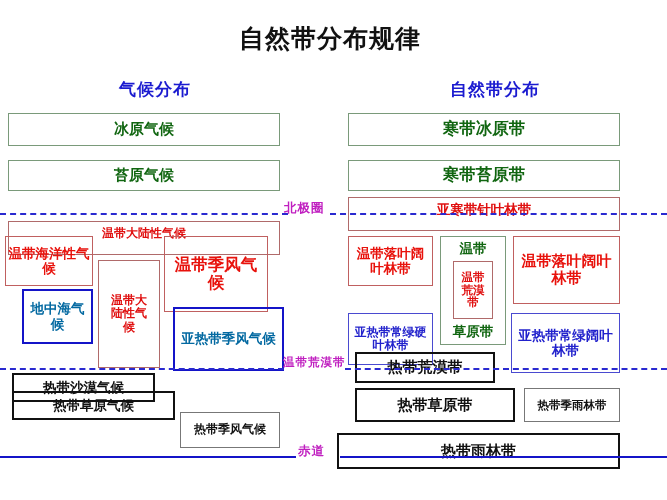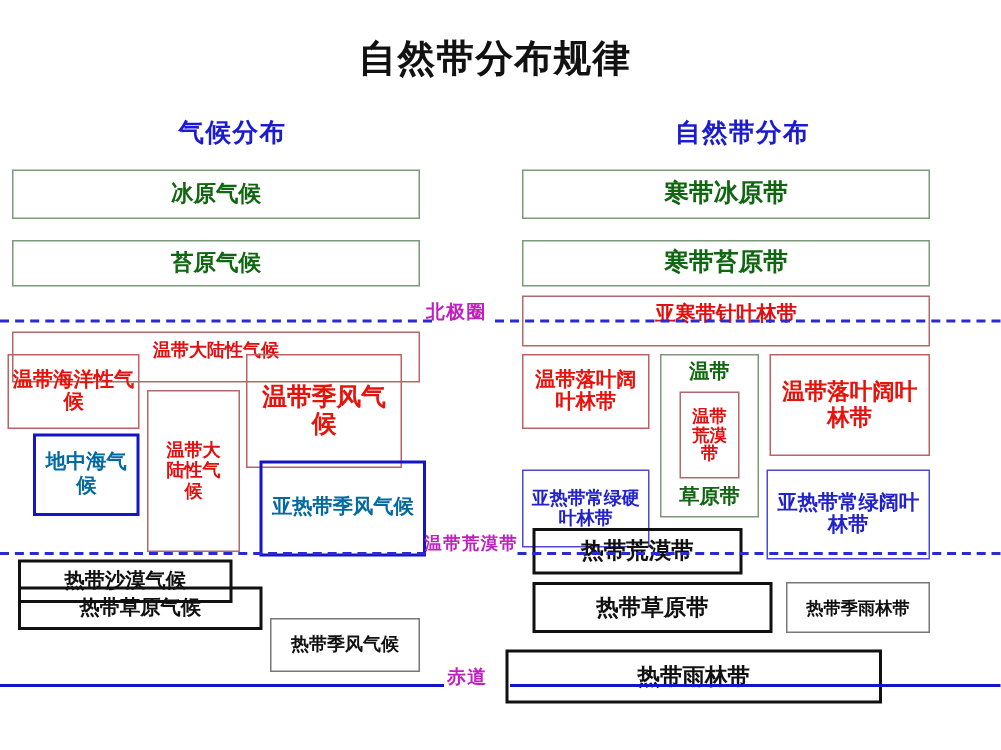--- a/index.html
+++ b/index.html
@@ -104,21 +104,21 @@
   <div class="abs ctr box b-redstrong fs14 bold" style="left:513px;top:236px;width:107px;height:68px;padding:0 4px;">温带落叶阔叶林带</div>
 
   <div class="abs ctr box b-blue1 fs13 bold" style="left:511px;top:313px;width:109px;height:60px;padding:0 4px;">亚热带常绿阔叶林带</div>
 
   <div class="abs ctr box b-black fs14 bold" style="left:355px;top:352px;width:140px;height:31px;">热带荒漠带</div>
 
   <div class="abs ctr box b-black fs14 bold" style="left:355px;top:388px;width:160px;height:34px;">热带草原带</div>
 
   <div class="abs ctr box b-black-thin fs11 bold" style="left:524px;top:388px;width:96px;height:34px;">热带季雨林带</div>
 
-  <div class="abs ctr box b-black fs14 bold" style="left:337px;top:433px;width:251px;height:36px;">热带雨林带</div>
+  <div class="abs ctr box b-black fs14 bold" style="left:337px;top:433px;width:283px;height:36px;">热带雨林带</div>
 
   <div class="dashline" style="left:0px;top:213px;width:288px;"></div>
   <div class="dashline" style="left:330px;top:213px;width:337px;"></div>
   <div class="axislabel" style="left:284px;top:200px;">北极圈</div>
 
   <div class="dashline" style="left:0px;top:368px;width:284px;"></div>
   <div class="dashline" style="left:345px;top:368px;width:322px;"></div>
   <div class="axislabel" style="left:283px;top:355px;font-size:11.5px;">温带荒漠带</div>
 
   <div class="solidline" style="left:0px;top:456px;width:296px;"></div>

